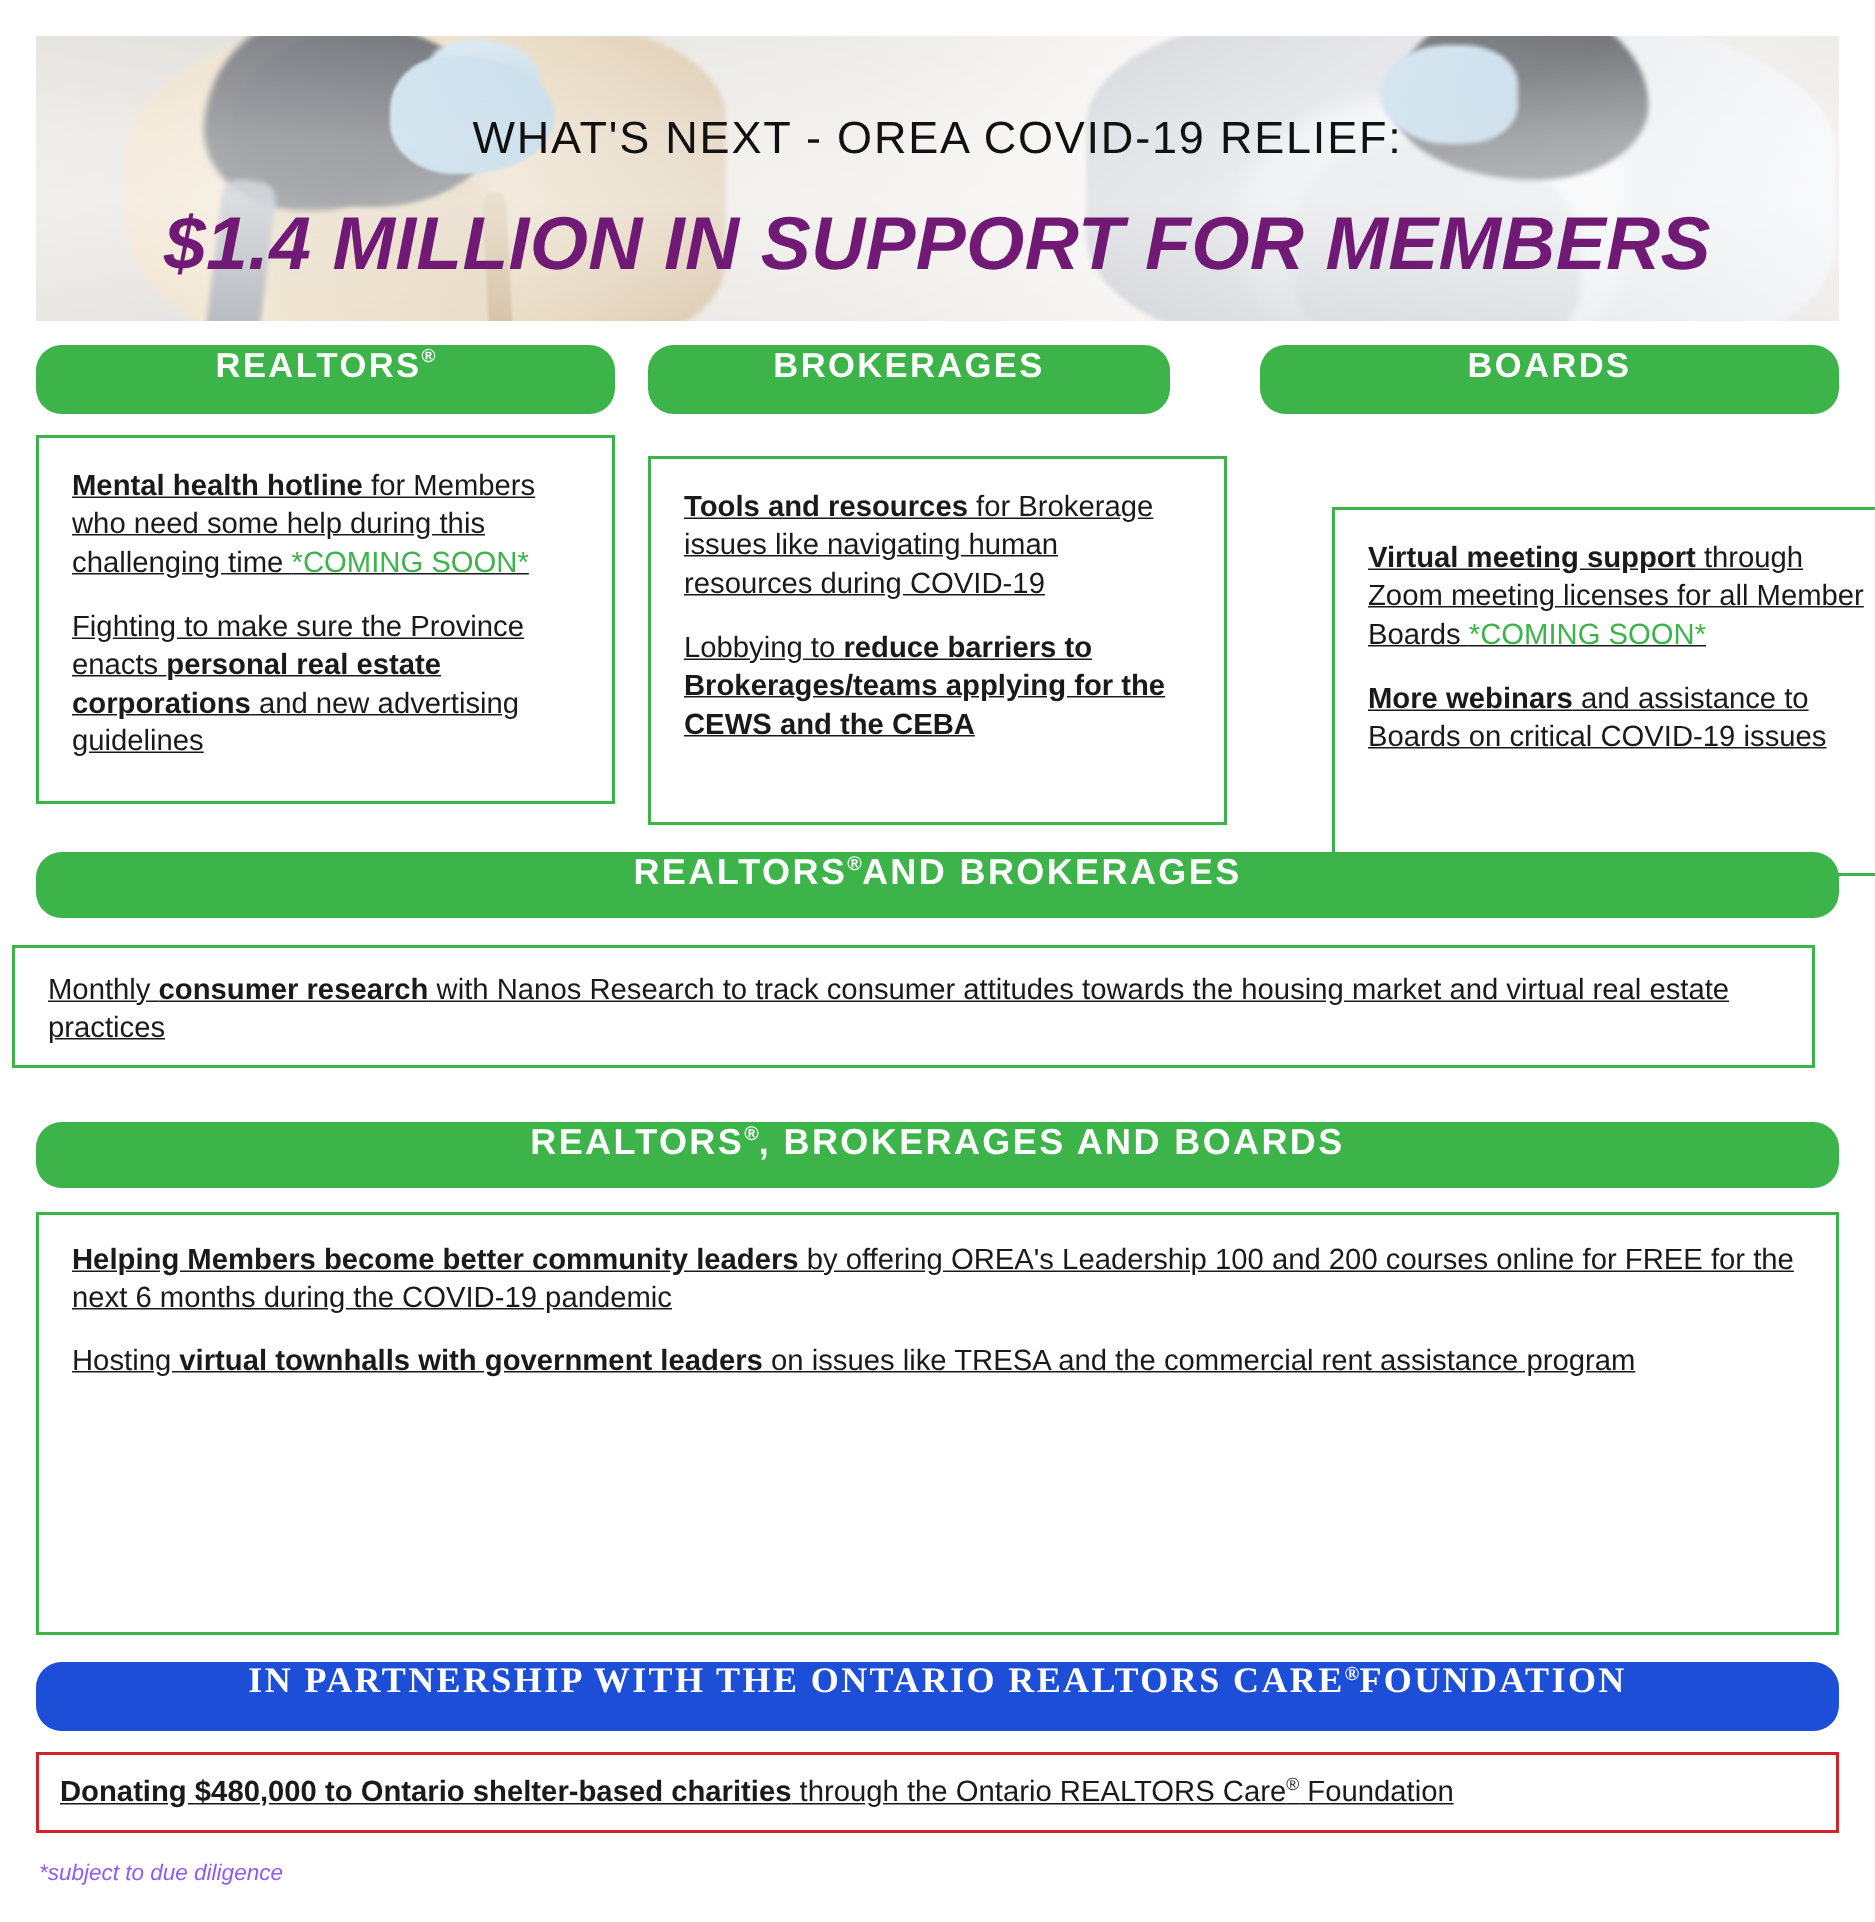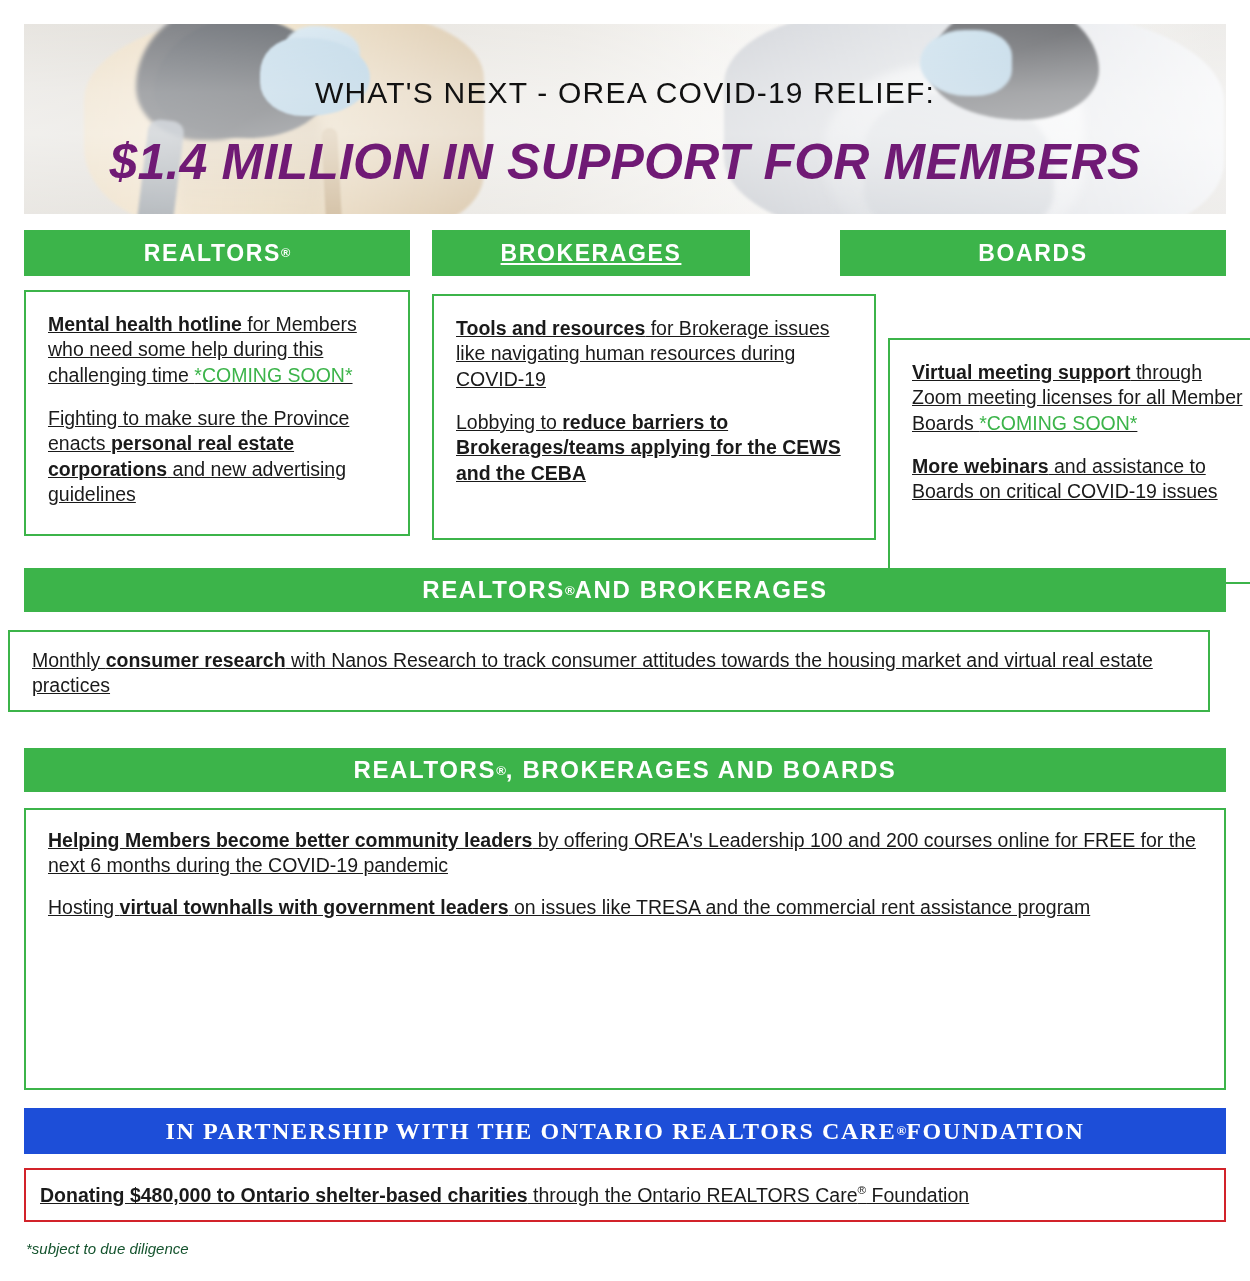--- a/index.html
+++ b/index.html
@@ -141,26 +141,27 @@
     letter-spacing: 0.2px;
     line-height: 1.15;
     margin-top: 25px;
     white-space: nowrap;
   }
 
   
   .bar {
     position: absolute;
     display: flex;
-    align-items: center;
+    align-items: flex-start;
     justify-content: center;
     color: #ffffff;
     font-weight: 700;
     letter-spacing: 1.6px;
     background: #3cb44a;
+    border-radius: 17px;
   }
   .bar.red { background: #1d4ed8; font-family: Liberation Serif, serif; }
   .bar sup { font-size: 0.55em; vertical-align: super; letter-spacing: 0; }
 
   
   .box {
     position: absolute;
     border: 2px solid #3cb44a;
     background: #ffffff;
     padding: 20px 22px 20px 22px;
@@ -179,21 +180,21 @@
   .col-box { font-size: 19.5px; }
   
   .wide-box { font-size: 19.5px; }
   .wide-box p + p { margin-top: 16px; }
 
   .footnote {
     position: absolute;
     left: 26px; top: 1240px;
     font-size: 15px;
     font-style: italic;
-    color: #14532d;
+    color: #8b5cf6;
   }
 </style>
 </head>
 <body>
 
 <div class="page">
 
   <div class="hero">
     <div class="hero-photo">
       <div class="bg-wash ph"></div>
@@ -215,37 +216,37 @@
     <div class="hero-text">
       <div class="hero-kicker">WHAT'S NEXT - OREA COVID-19 RELIEF:</div>
       <div class="hero-head">$1.4 MILLION IN SUPPORT FOR MEMBERS</div>
     </div>
   </div>
 
   <div class="bar" style="left:24px; top:230px; width:386px; height:46px; font-size:23px;">
     <span>REALTORS</span>
       <sup>®</sup>
   </div>
-  <div class="bar" style="left:432px; top:230px; width:318px; height:46px; font-size:23px;text-decoration:underline;">
+  <div class="bar" style="left:432px; top:230px; width:348px; height:46px; font-size:23px;">
     <span>BROKERAGES</span>
   </div>
   <div class="bar" style="left:840px; top:230px; width:386px; height:46px; font-size:23px;">
     <span>BOARDS</span>
   </div>
 
   <div class="box col-box" style="left:24px; top:290px; width:386px; height:246px;">
     <p>
       <b>Mental health hotline</b><span> for Members who need some help during this challenging time </span><span class="soon">*COMING SOON*</span>
     </p>
     <p>
       <span>Fighting to make sure the Province enacts </span><b>personal real estate corporations</b><span> and new advertising guidelines</span>
     </p>
   </div>
 
-  <div class="box col-box" style="left:432px; top:294px; width:444px; height:246px;">
+  <div class="box col-box" style="left:432px; top:304px; width:386px; height:246px;">
     <p>
       <b>Tools and resources</b><span> for Brokerage issues like navigating human resources during COVID-19</span>
     </p>
     <p>
       <span>Lobbying to </span><b>reduce barriers to Brokerages/teams applying for the CEWS and the CEBA</b>
     </p>
   </div>
 
   <div class="box col-box" style="left:888px; top:290px; width:386px; height:246px;margin-top:48px;">
     <p>

